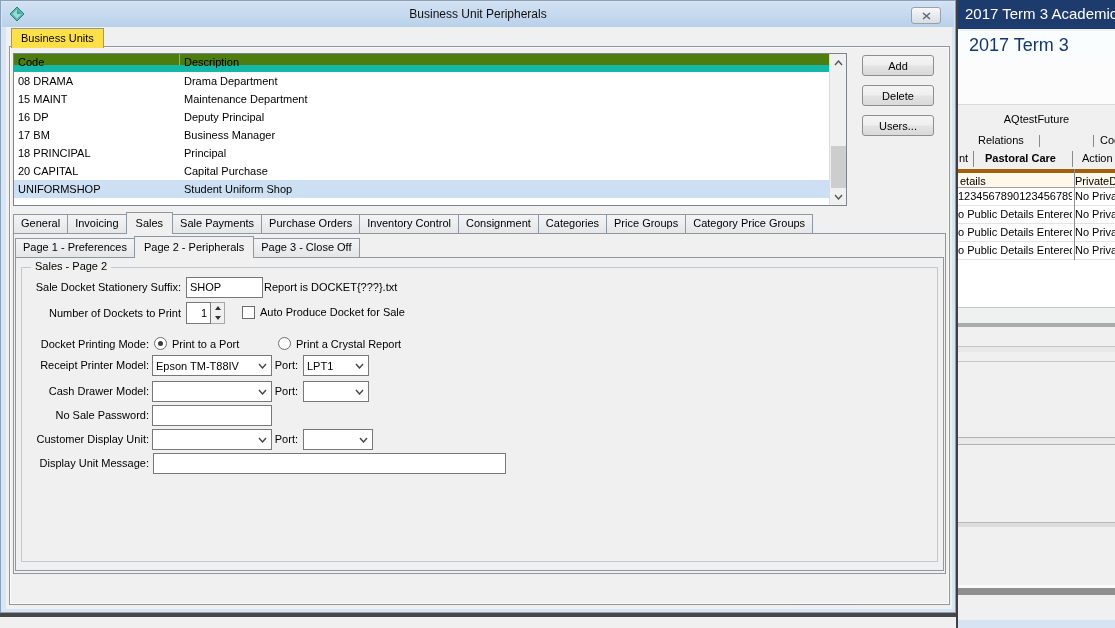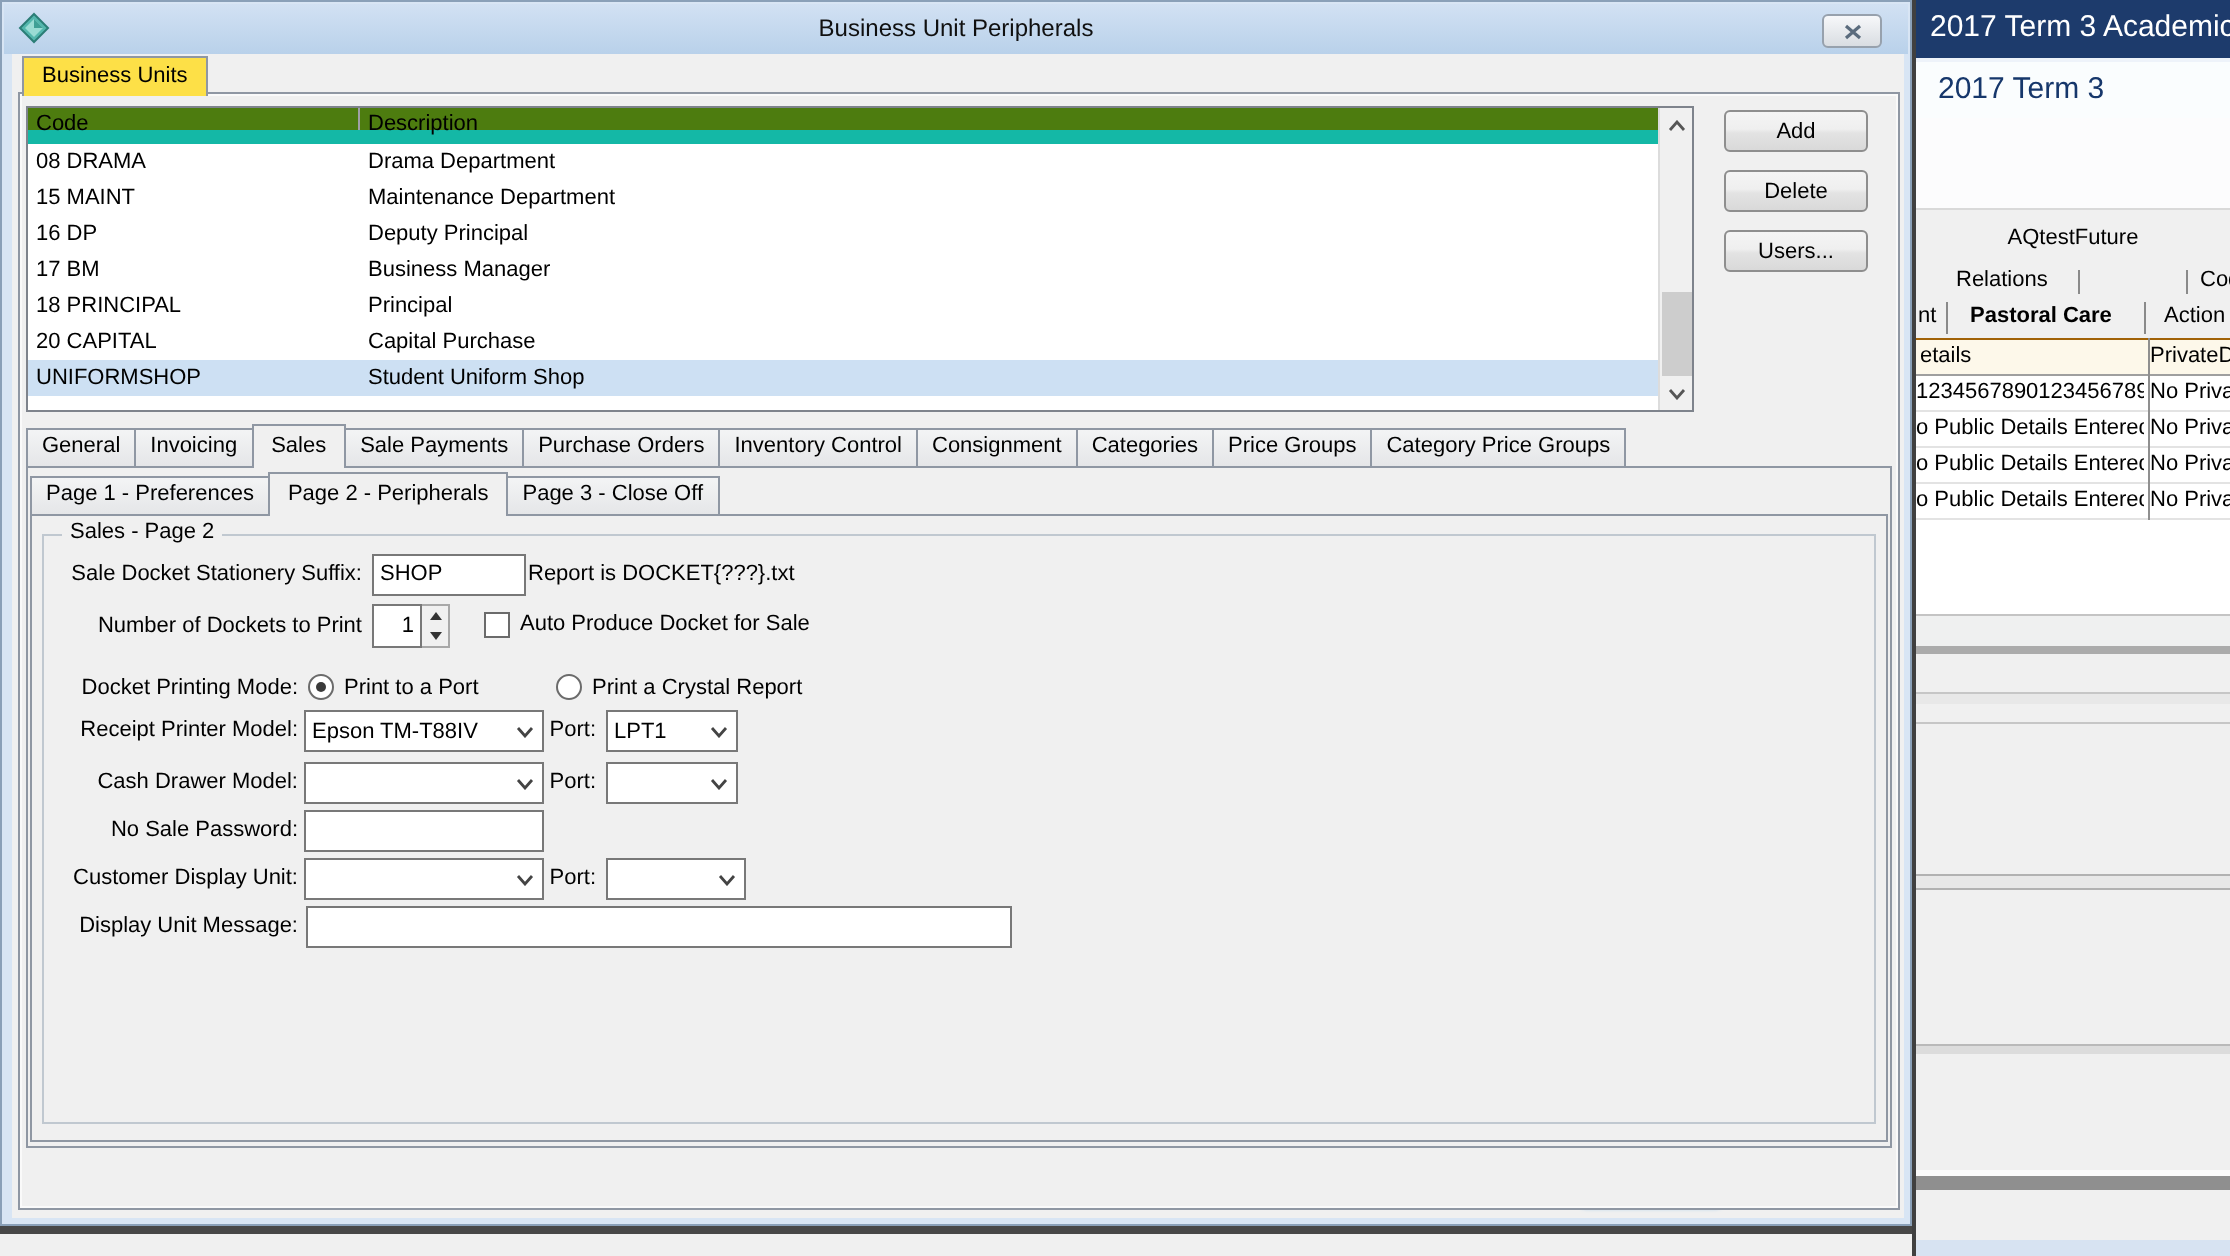--- a/index.html
+++ b/index.html
@@ -72,24 +72,24 @@
   .radio { position:absolute; width:13px; height:13px; border:1px solid #6b6b6b; border-radius:50%; background:#fff; z-index:3; }
   .radio.sel::after { content:""; position:absolute; left:3px; top:3px; right:3px; bottom:3px; border-radius:50%; background:#3b3b3b; }
   .u { text-decoration:underline; }
   .note { position:absolute; z-index:3; }
 
   
   .bgwin { position:absolute; left:956px; top:0; width:159px; height:628px; background:#f0f0f0;
            border-left:2px solid #404040; z-index:1; }
   .bgseg { position:absolute; left:0; right:0; }
   .bg-title { background:#1d3b6c; color:#fff; font-size:15px; line-height:28px; padding-left:7px; white-space:nowrap; overflow:hidden; }
-  .bg-sub { background:#fafdfe; color:#16376b; font-size:15px; line-height:28px; padding-left:11px; white-space:nowrap; overflow:hidden; }
+  .bg-sub { background:#fafdfe; color:#16376b; font-size:18px; line-height:28px; padding-left:11px; white-space:nowrap; overflow:hidden; }
   .vsep { position:absolute; top:2px; bottom:2px; width:1px; background:#8a8a8a; }
   .bgtabs span { position:absolute; white-space:nowrap; }
-  .bg-ghead { background:#fdf8ea; border-top:1px solid #a16207; border-bottom:1px solid #9f9f9f; line-height:17px; display:flex; }
+  .bg-ghead { background:#fdf8ea; border-top:4px solid #a16207; border-bottom:1px solid #9f9f9f; line-height:17px; display:flex; }
   .bg-ghead .c1 { width:114px; padding-left:2px; overflow:hidden; }
   .bg-ghead .c2 { flex:1; padding-left:3px; overflow:hidden; }
   .bg-row { background:#fff; border-bottom:1px solid #e3e3e3; line-height:17px; display:flex; white-space:nowrap; }
   .bg-row .c1 { width:114px; text-align:right; overflow:hidden; }
   .bg-row .c2 { flex:1; padding-left:3px; overflow:hidden; }
   .bg-vline { position:absolute; left:116px; top:169px; width:1px; height:91px; background:#8f8f8f; }
   .dark-line { position:absolute; left:0; top:613px; width:956px; height:4px; background:#474747; z-index:2; }
 </style>
 </head>
 <body>

